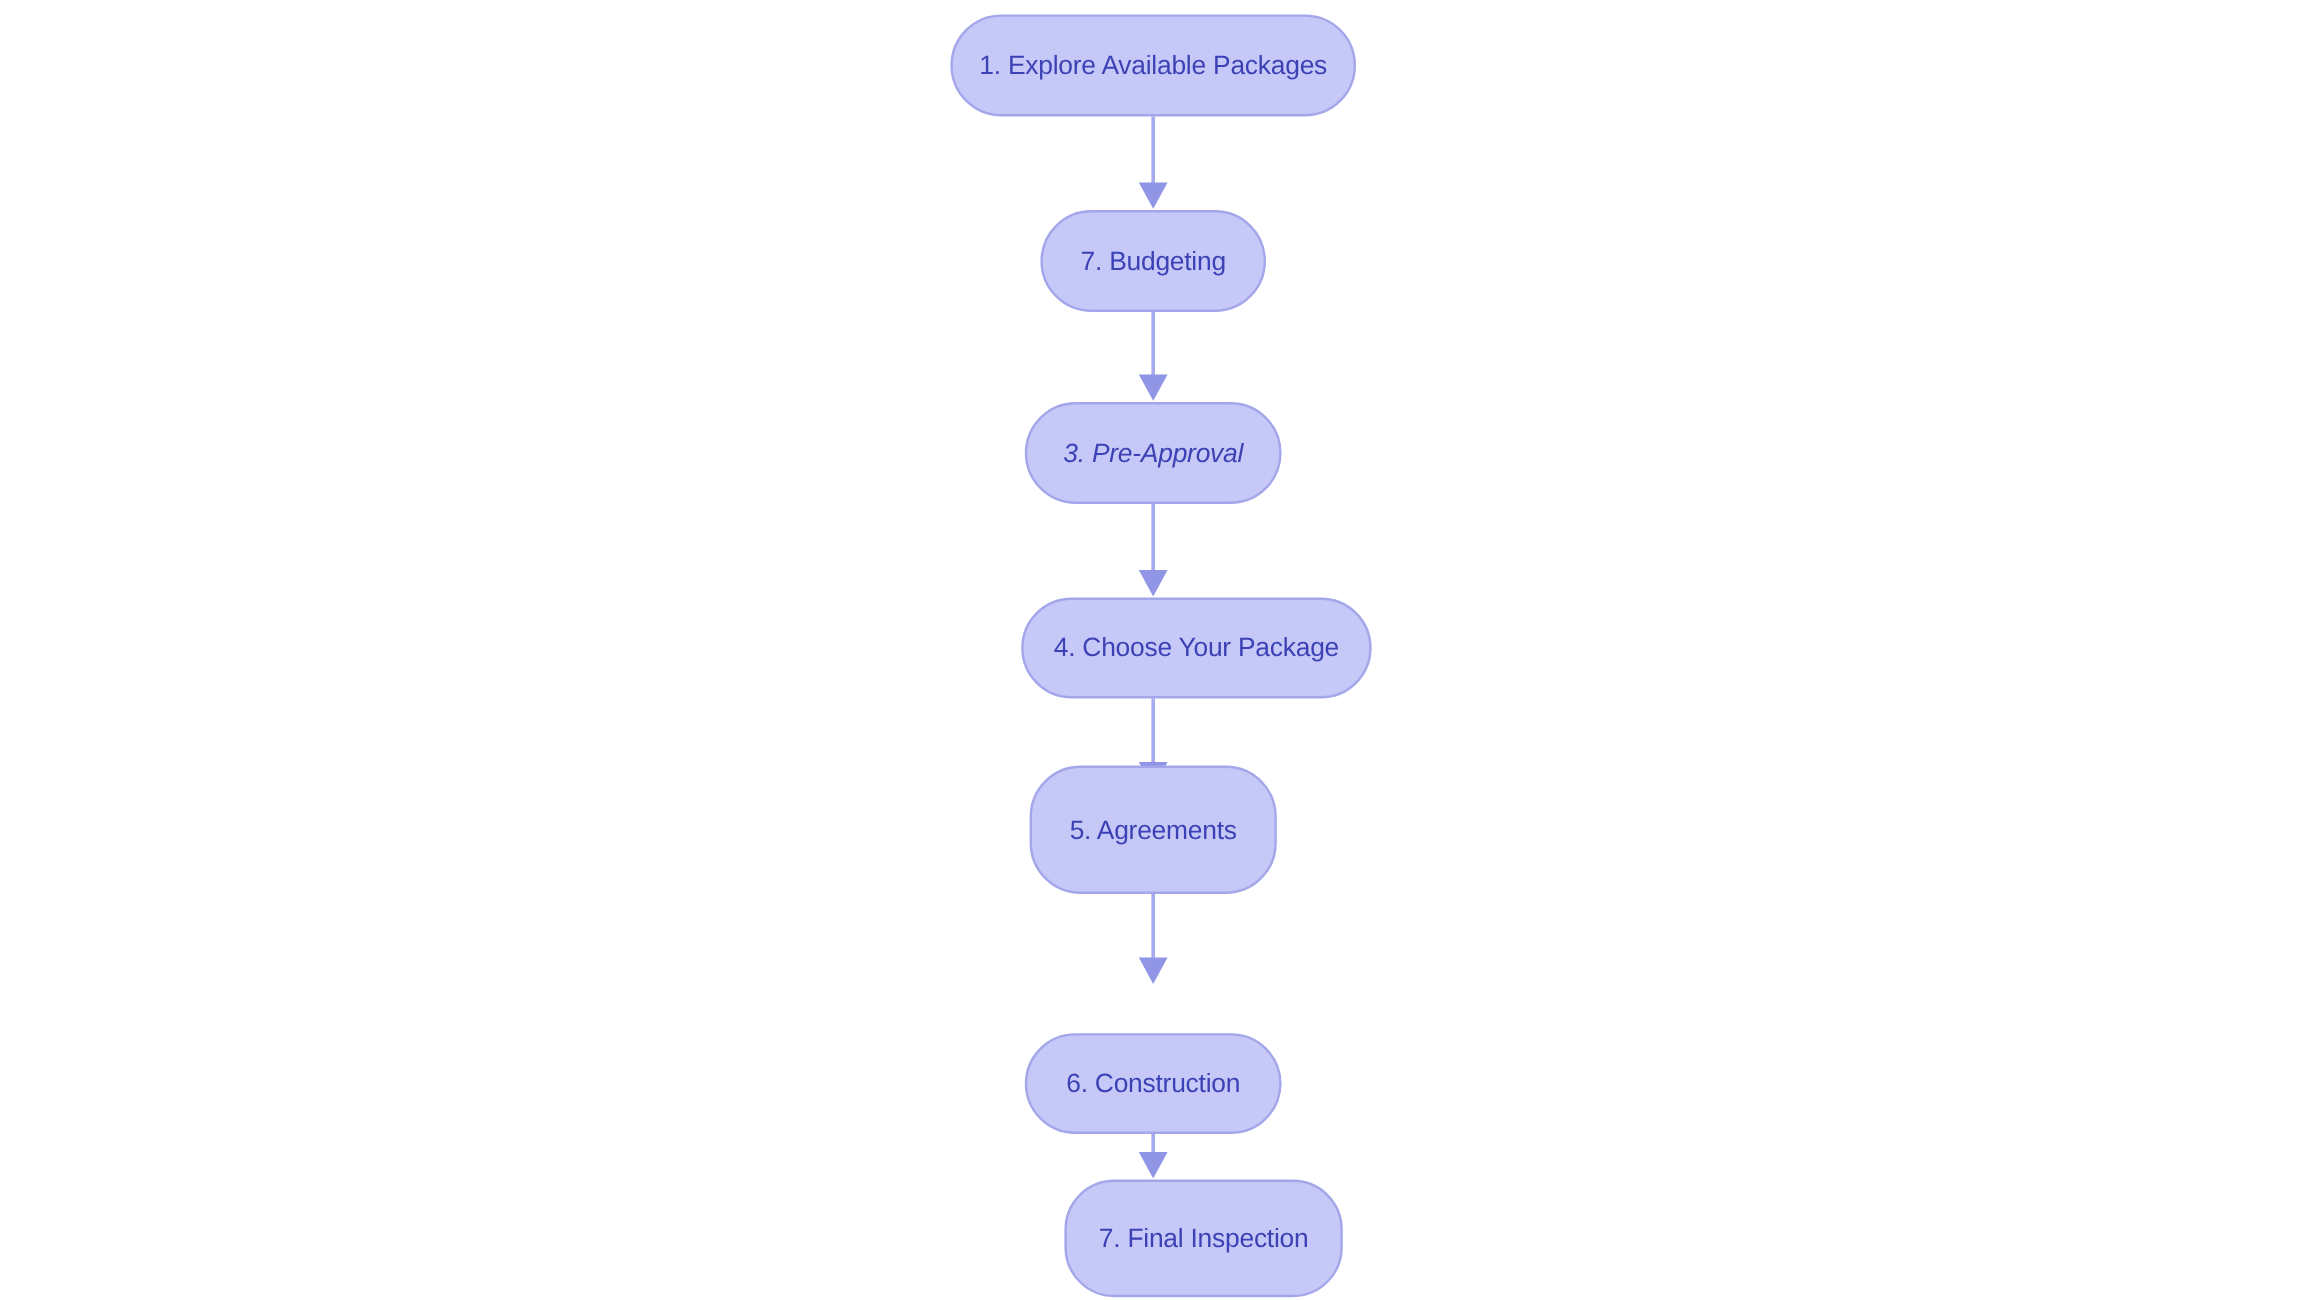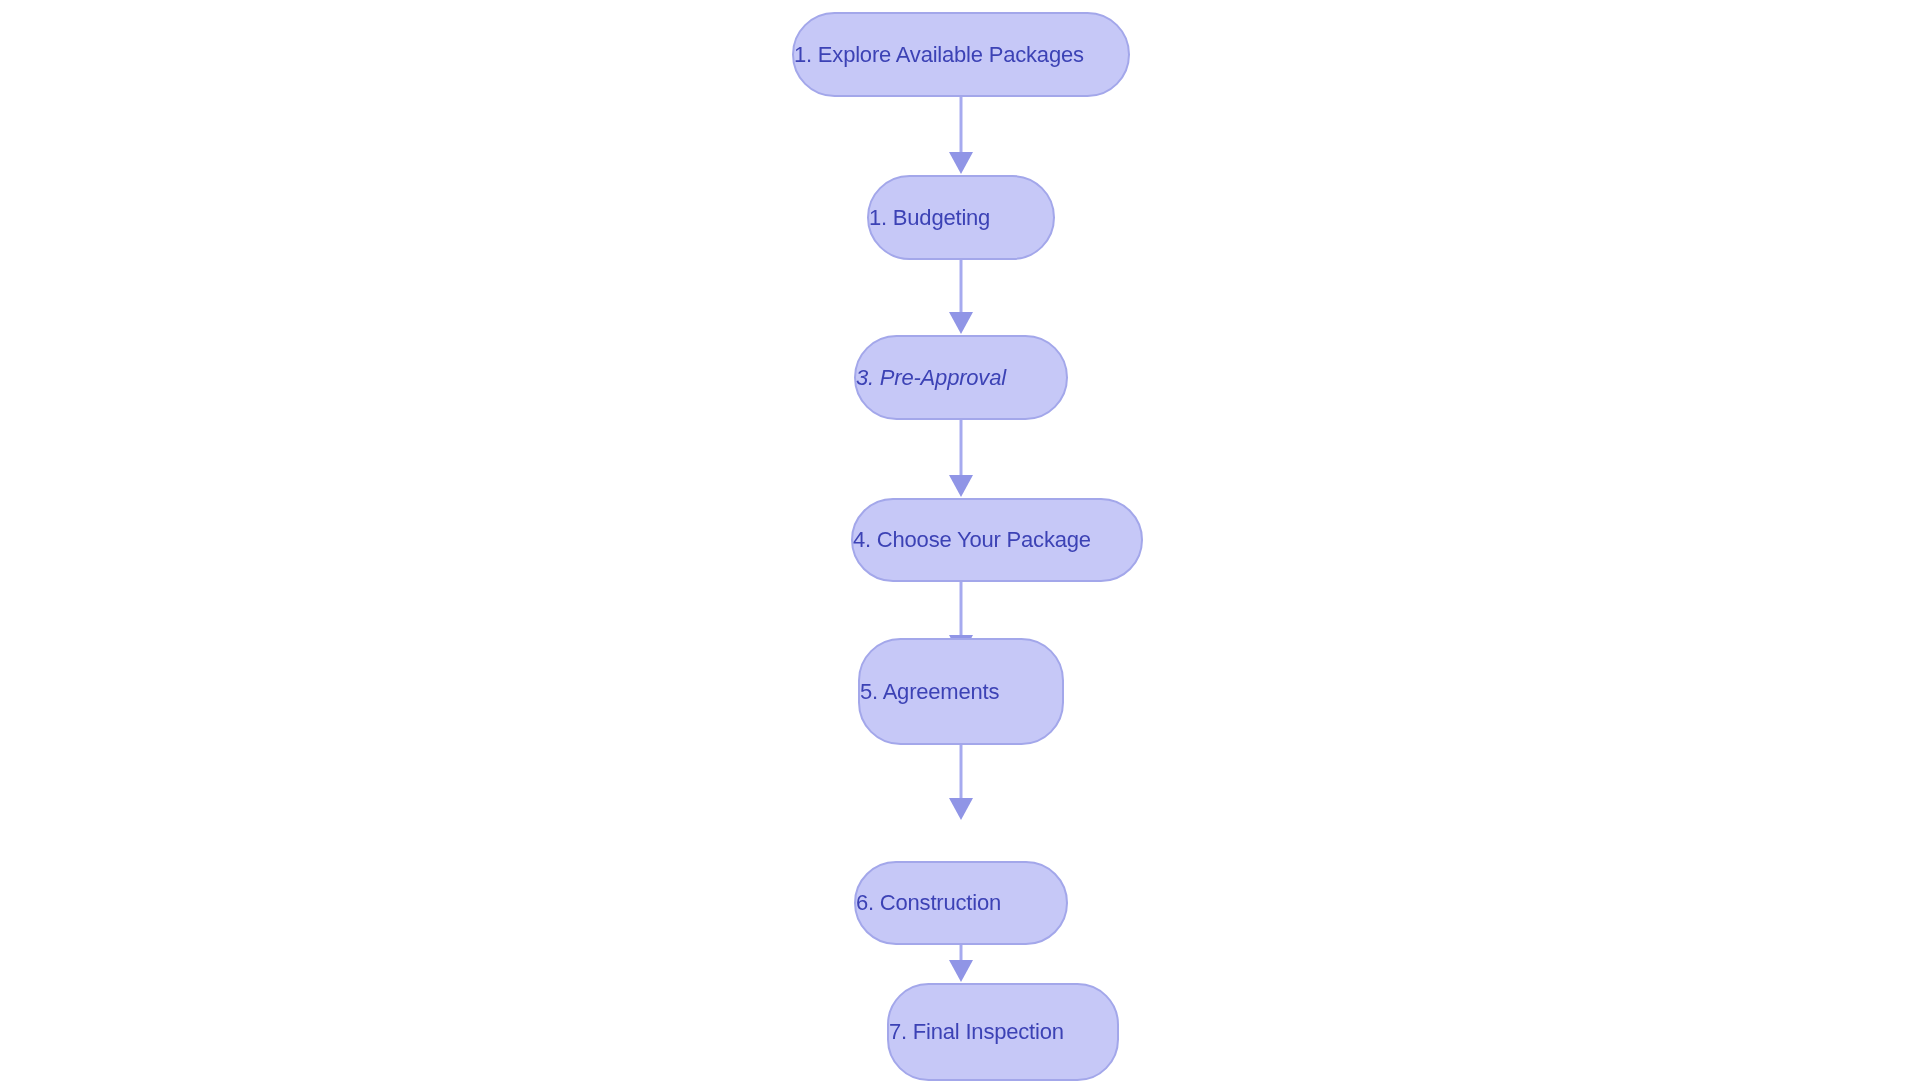--- a/index.html
+++ b/index.html
@@ -21,21 +21,21 @@
     left: 0;
     top: 0;
     width: 1920px;
     height: 1083px;
     pointer-events: none;
   }
   .node {
     position: absolute;
     display: flex;
     align-items: center;
-    justify-content: flex-start;
+    justify-content: center;
     background: var(--node-fill, #c6c8f7);
     border: 2px solid var(--node-border, #a3a7ea);
     border-radius: 44px;
   }
   .node-label {
     font-size: 22px;
     letter-spacing: -0.2px;
     color: var(--node-text, #3c42b5);
     white-space: nowrap;
     text-align: center;
@@ -57,21 +57,21 @@
       <line x1="961" y1="743" x2="961" y2="800" stroke="#a6aaef" stroke-width="3"></line>
       <polygon points="949,798 973,798 961,820" fill="#9095e6"></polygon>
       <line x1="961" y1="905" x2="961" y2="962" stroke="#a6aaef" stroke-width="3"></line>
       <polygon points="949,960 973,960 961,982" fill="#9095e6"></polygon>
     </svg>
   <div>
       <div class="node" style="left: 792px; top: 12px; width: 338px; height: 85px; border-radius: 42.5px;">
         <span class="node-label">1. Explore Available Packages</span>
       </div>
       <div class="node" style="left: 867px; top: 175px; width: 188px; height: 85px; border-radius: 42.5px;">
-        <span class="node-label">1. Budgeting</span>
+        <span class="node-label">7. Budgeting</span>
       </div>
       <div class="node" style="left: 854px; top: 335px; width: 214px; height: 85px; border-radius: 42.5px; font-style: italic;">
         <span class="node-label">3. Pre-Approval</span>
       </div>
       <div class="node" style="left: 851px; top: 498px; width: 292px; height: 84px; border-radius: 42px;">
         <span class="node-label">4. Choose Your Package</span>
       </div>
       <div class="node" style="left: 858px; top: 638px; width: 206px; height: 107px; border-radius: 42.5px;">
         <span class="node-label">5. Agreements</span>
       </div>

